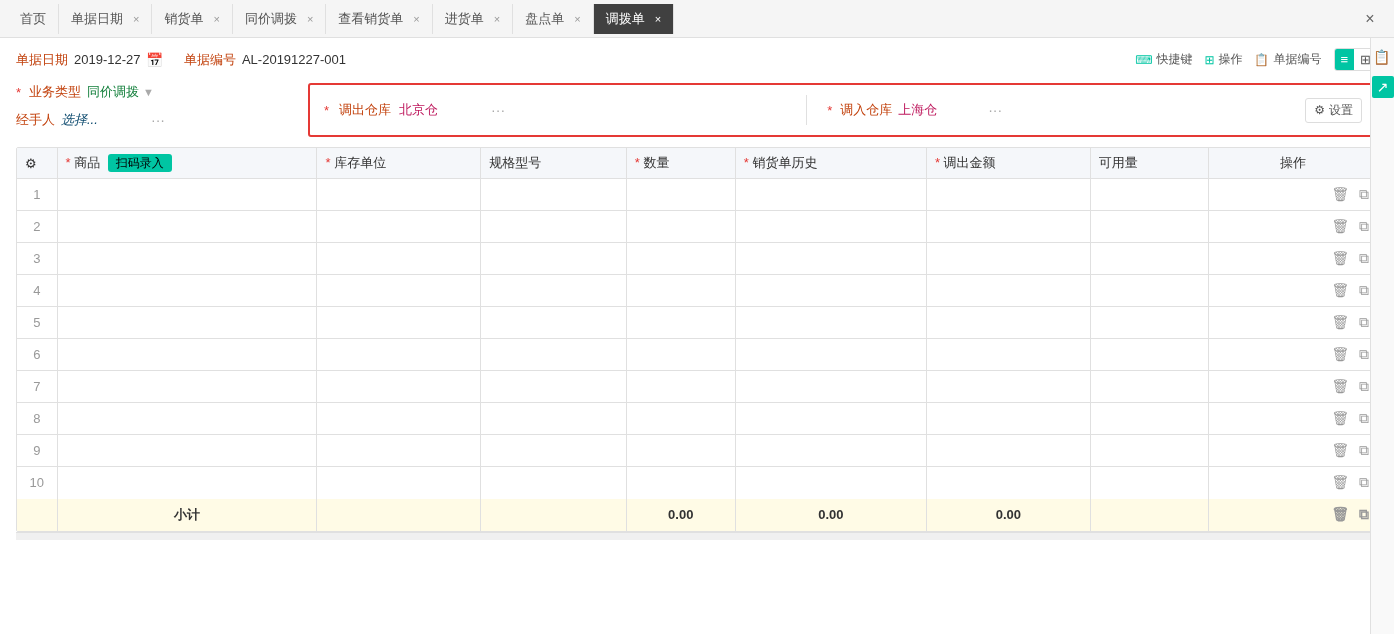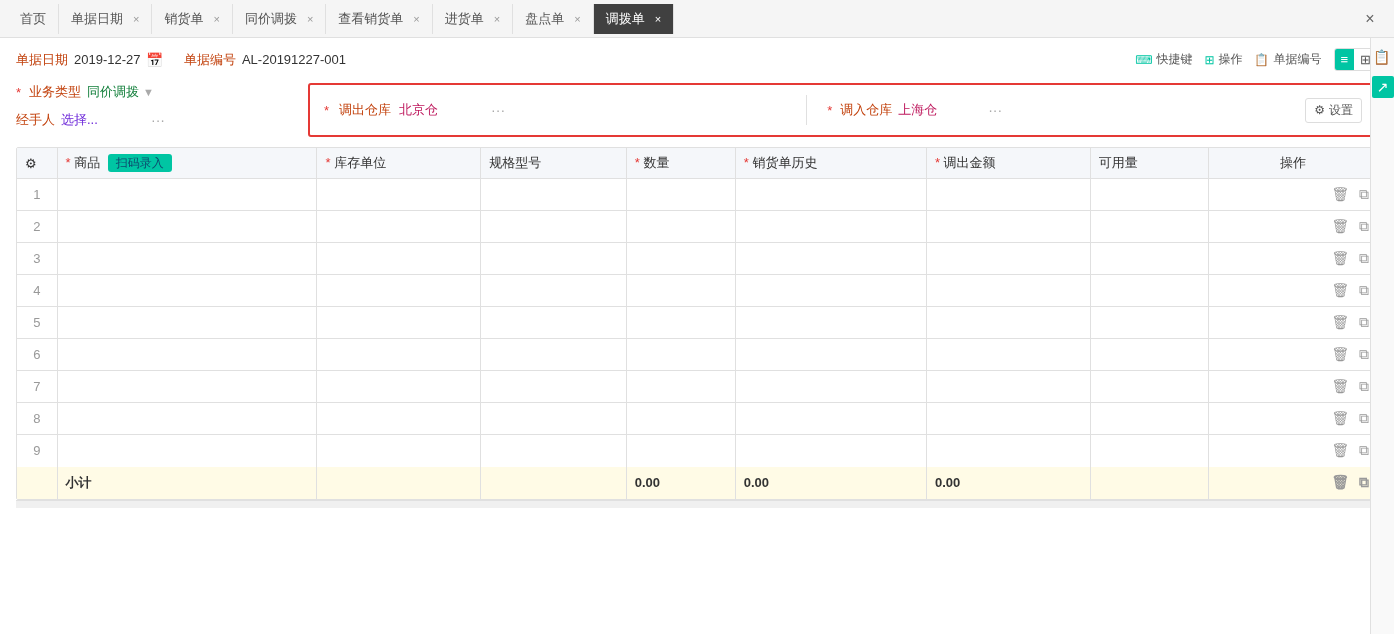--- a/index.html
+++ b/index.html
@@ -187,28 +187,28 @@
       color: #333;
     }
     .data-table td:last-child, .data-table th:last-child { border-right: none; }
     .data-table tr:last-child td { border-bottom: none; }
     .data-table .row-num { color: #999; text-align: center; width: 40px; }
     .data-table .col-actions { text-align: right; white-space: nowrap; }
     .data-table .action-icon { color: #999; cursor: pointer; margin-left: 6px; font-size: 14px; }
     .th-settings { text-align: center; width: 36px; }
     .scan-btn {
       background: #00c5a3;
-      color: #0c4a6e;
+      color: #000000;
       padding: 2px 8px;
       border-radius: 3px;
       font-size: 12px;
       cursor: pointer;
       margin-left: 4px;
     }
-    .subtotal-row td { background: #fffbe6; font-weight: bold; }
+    .subtotal-row td { background: #fffbe6; font-weight: bold; text-align: center; }
     .required-col { color: #e53935; }
 
     
     .right-sidebar {
       position: fixed;
       right: 0;
       top: 38px;
       width: 24px;
       display: flex;
       flex-direction: column;
@@ -323,21 +323,21 @@
       <div class="form-field">
         <span class="required-star">*</span>
         <span class="field-label">业务类型</span>
         <div class="form-select">
           <span class="form-select-value">同价调拨</span>
           <span class="form-select-arrow">▼</span>
         </div>
       </div>
       <div class="form-field">
         <span class="field-label">经手人</span>
-        <span class="form-input-value" style="color:#6d28d9;">选择...</span>
+        <span class="form-input-value" style="color:#0c4a6e;font-style:italic;">选择...</span>
         <span class="more-btn">···</span>
       </div>
     </div>
 
     <div class="form-right">
       <div class="form-field" style="flex:1; gap:8px;">
         <span class="required-star">*</span>
         <span class="field-label">调出仓库</span>
         <span class="form-input-value">北京仓</span>
         <span class="more-btn">···</span>
@@ -511,20 +511,34 @@
     <td></td>
     <td></td>
     <td></td>
     <td></td>
     <td></td>
     <td class="col-actions">
       <span class="action-icon">🗑</span>
       <span class="action-icon">⧉</span>
     </td>
   </tr>
+            <tr>
+    <td class="row-num">10</td>
+    <td></td>
+    <td></td>
+    <td></td>
+    <td></td>
+    <td></td>
+    <td></td>
+    <td></td>
+    <td class="col-actions">
+      <span class="action-icon">🗑</span>
+      <span class="action-icon">⧉</span>
+    </td>
+  </tr>
           </tbody>
         <tfoot>
           <tr class="subtotal-row">
             <td></td>
             <td>小计</td>
             <td></td>
             <td></td>
             <td>0.00</td>
             <td>0.00</td>
             <td>0.00</td>

